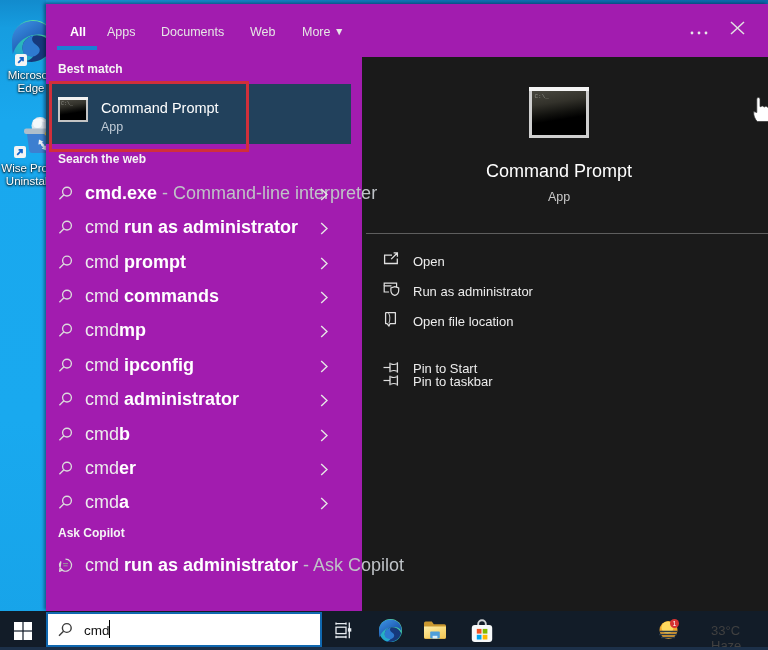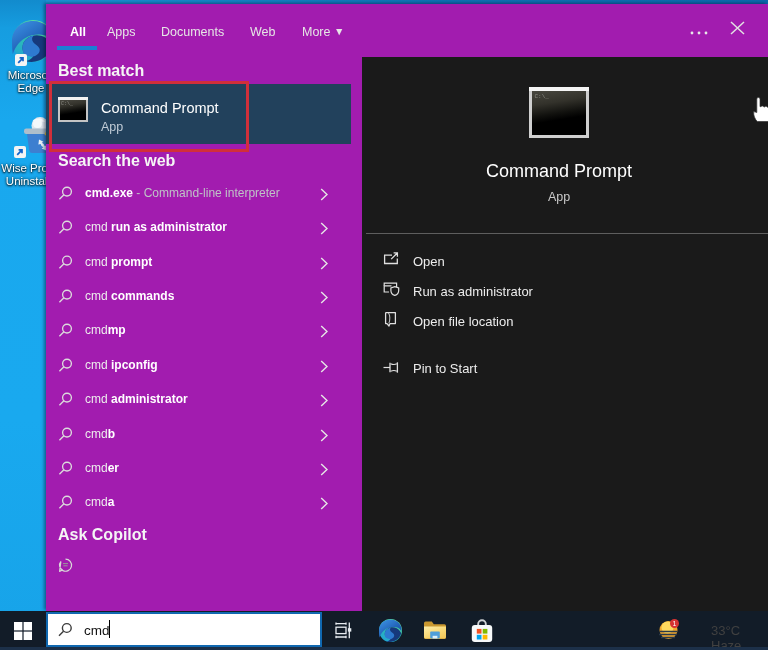--- a/index.html
+++ b/index.html
@@ -18,29 +18,29 @@
   .scut svg { display:block; }
 
   
   #panel { left:46px; top:4px; width:722px; height:607px; background:#a21caf;
      box-shadow:-2px -1px 3px rgba(0,10,35,.45); }
   #rightpane { left:316px; top:53px; width:406px; height:554px; background:#1a1a1a; }
 
   .tab { top:0; height:56px; line-height:56px; font-size:12.5px; color:#e6e6e6; }
   #tab-underline { left:11px; top:42px; width:40px; height:4px; background:#1b7fd4; }
 
-  .hdr { font-weight:bold; font-size:16px; color:#f5f5f5; }
+  .hdr { font-weight:bold; font-size:12px; color:#f5f5f5; }
 
   #bm-row { left:0; top:80px; width:305px; height:60px; background:#22415c; }
   #red-rect { left:3px; top:77px; width:200px; height:71px; border:3px solid #d12f3a; }
 
   .lrow { left:0; width:316px; height:34px; }
   .lrow .mag { position:absolute; left:12px; top:50%; margin-top:-7px; }
   .lrow .txt { position:absolute; left:39px; top:50%; transform:translateY(-50%);
-     font-size:12px; color:#ededed; white-space:nowrap; }
+     font-size:18px; color:#ededed; white-space:nowrap; }
   .lrow .chev { position:absolute; left:274px; top:50%; margin-top:-6px; }
   .txt b { color:#fff; }
   .gry { color:#bfc3c7; }
 
   .act { left:0; width:406px; height:30px; }
   .act .aicon { position:absolute; left:21px; top:50%; transform:translateY(-50%); }
   .act .atxt { position:absolute; left:51px; top:50%; transform:translateY(-50%);
      font-size:13px; color:#ececec; white-space:nowrap; }
 
   
@@ -243,20 +243,21 @@
           </svg></span>
       </div>
     </div>
 
   <div class="abs hdr" style="left:12px; top:522px;">Ask Copilot</div>
   <div class="abs lrow" style="top:544px;">
     <span class="abs" style="left:12px; top:10px;"><svg width="15" height="15" viewBox="0 0 15 15">
           <path d="M7.5 1.2 a6 6 0 1 1 -4.6 2.2 M2.9 3.4 L1.6 13.4 l3.4-1.6" stroke="#d8d8d8" stroke-width="1.2" fill="none" stroke-linejoin="round"></path>
           <path d="M5 5.6 h5 M5.4 7.8 h4.2" stroke="#9a9a9a" stroke-width="1" fill="none"></path>
         </svg></span>
+    <span class="txt">cmd <b>run as administrator</b> <span class="gry">- Ask Copilot</span></span>
   </div>
 
   <div class="abs cmdicon" style="left:483px; top:83px; width:60px; height:51px; background:#cfcfcf;">
     <div class="abs" style="left:0; top:0; right:0; height:4px; background:#f5f5f5;"></div>
     <div class="inner" style="left:3px; top:4px; right:3px; bottom:3px;"></div>
     <div class="ttl" style="left:5.5px; top:5.5px; font-size:6px;">C:\_</div>
   </div>
   <div class="abs" style="left:316px; top:157px; width:394px; text-align:center; font-size:18px; color:#fff;">Command Prompt</div>
   <div class="abs" style="left:316px; top:186px; width:394px; text-align:center; font-size:12.5px; color:#c9c9c9;">App</div>
   <div class="abs" style="left:320px; top:229px; width:402px; height:1px; background:#5e5e5e;"></div>
@@ -283,20 +284,29 @@
       <span class="atxt">Open file location</span>
     </div>
     <div class="abs act" style="left:316px; top:349px">
       <span class="aicon"><svg width="17" height="11" viewBox="0 0 17 11">
           <path d="M0.5 5.5 H7" stroke="#e0e0e0" stroke-width="1.2"></path>
           <path d="M7 0.8 v9.4" stroke="#e0e0e0" stroke-width="1.3"></path>
           <path d="M7.6 1.7 c2.6 1.2 4 1.2 6.2 0.1 M7.6 9.3 c2.6-1.2 4-1.2 6.2-0.1" stroke="#e0e0e0" stroke-width="1.2" fill="none"></path>
           <path d="M14.4 0.3 v10.4" stroke="#e0e0e0" stroke-width="1.3"></path>
         </svg></span>
       <span class="atxt">Pin to Start</span>
+    </div>
+    <div class="abs act" style="left:316px; top:362.3px">
+      <span class="aicon"><svg width="17" height="11" viewBox="0 0 17 11">
+          <path d="M0.5 5.5 H7" stroke="#e0e0e0" stroke-width="1.2"></path>
+          <path d="M7 0.8 v9.4" stroke="#e0e0e0" stroke-width="1.3"></path>
+          <path d="M7.6 1.7 c2.6 1.2 4 1.2 6.2 0.1 M7.6 9.3 c2.6-1.2 4-1.2 6.2-0.1" stroke="#e0e0e0" stroke-width="1.2" fill="none"></path>
+          <path d="M14.4 0.3 v10.4" stroke="#e0e0e0" stroke-width="1.3"></path>
+        </svg></span>
+      <span class="atxt">Pin to taskbar</span>
     </div>
   </div>
 
 
 <div class="abs" style="left:751px; top:95px; width:17px; height:28px; overflow:hidden;">
   <svg width="20" height="28" viewBox="0 0 20 28">
       <path d="M6.2 26.5 C3.8 24 2.2 20 2.8 16.6 l3 0.9 V4.2 c0-2.2 3.2-2.2 3.2 0 V11.6 l1 0.1 c0.2-1 2.4-1 2.7 0.1 l1 0.15 c0.3-0.9 2.3-0.8 2.6 0.25 l1 0.15 c0.4-0.8 2.5-0.5 2.5 0.9 V19 c0 3.2-1.4 5.4-2.4 7.5 z" fill="#fff" stroke="#333" stroke-width="0.7"></path>
     </svg>
 </div>
 

